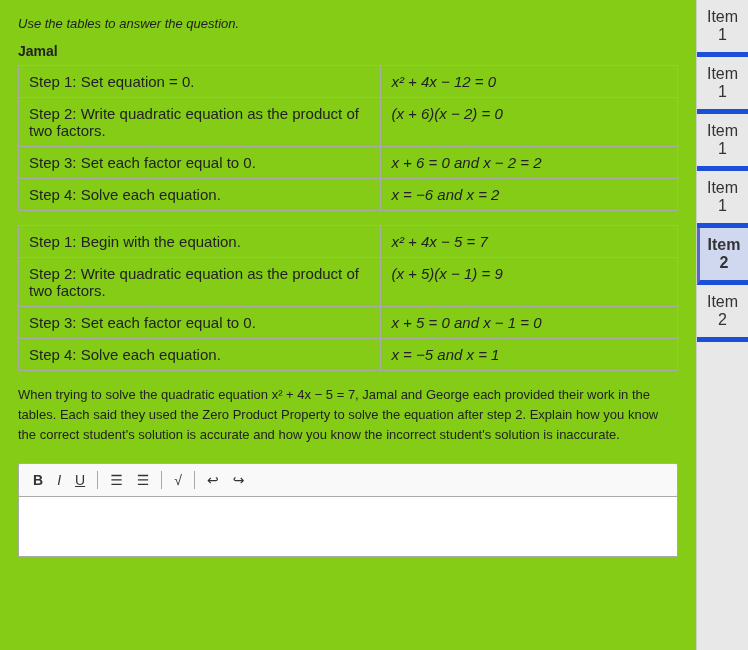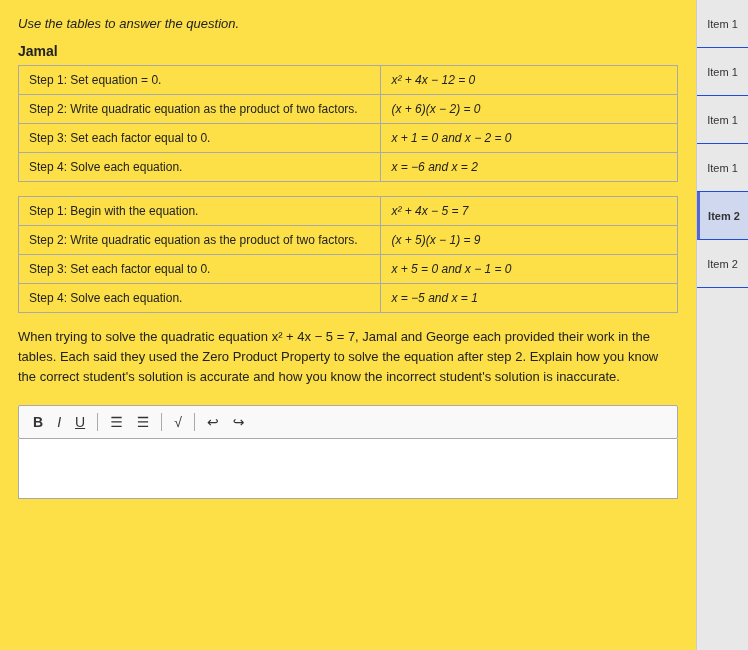--- a/index.html
+++ b/index.html
@@ -7,38 +7,38 @@
       font-family: Arial, sans-serif;
       font-size: 14px;
       background: #f0f0f0;
       display: flex;
       width: 748px;
       min-height: 650px;
     }
 
     .main-content {
       flex: 1;
-      background: #fde047;
+      background: #84cc16;
       padding: 16px 18px 16px 18px;
       overflow-y: auto;
     }
 
     .sidebar {
       width: 52px;
       background: #e8e8e8;
       border-left: 1px solid #ccc;
       display: flex;
       flex-direction: column;
       align-items: stretch;
     }
 
     .sidebar-item {
-      border-bottom: 1px solid #1d4ed8;
+      border-bottom: 5px solid #1d4ed8;
       padding: 8px 4px;
-      font-size: 11px;
+      font-size: 16px;
       color: #333;
       text-align: center;
       min-height: 48px;
       display: flex;
       align-items: center;
       justify-content: center;
       cursor: pointer;
       background: #e8e8e8;
     }
 
@@ -64,21 +64,21 @@
 
     table {
       width: 100%;
       border-collapse: collapse;
       margin-bottom: 14px;
     }
 
     table td {
       border: 1px solid #aaa;
       padding: 7px 10px;
-      font-size: 12px;
+      font-size: 15px;
       vertical-align: top;
       color: #222;
     }
 
     table td:first-child {
       width: 55%;
     }
 
     table td:last-child {
       width: 45%;
@@ -156,21 +156,21 @@
         <tr>
       <td>Step 1: Set equation = 0.</td>
       <td class="math">x² + 4x − 12 = 0</td>
     </tr>
         <tr>
       <td>Step 2: Write quadratic equation as the product of two factors.</td>
       <td class="math">(x + 6)(x − 2) = 0</td>
     </tr>
         <tr>
       <td>Step 3: Set each factor equal to 0.</td>
-      <td class="math">x + 1 = 0 and x − 2 = 0</td>
+      <td class="math">x + 6 = 0 and x − 2 = 2</td>
     </tr>
         <tr>
       <td>Step 4: Solve each equation.</td>
       <td class="math">x = −6 and x = 2</td>
     </tr>
       </tbody>
   </table>
 
 
   <table>

